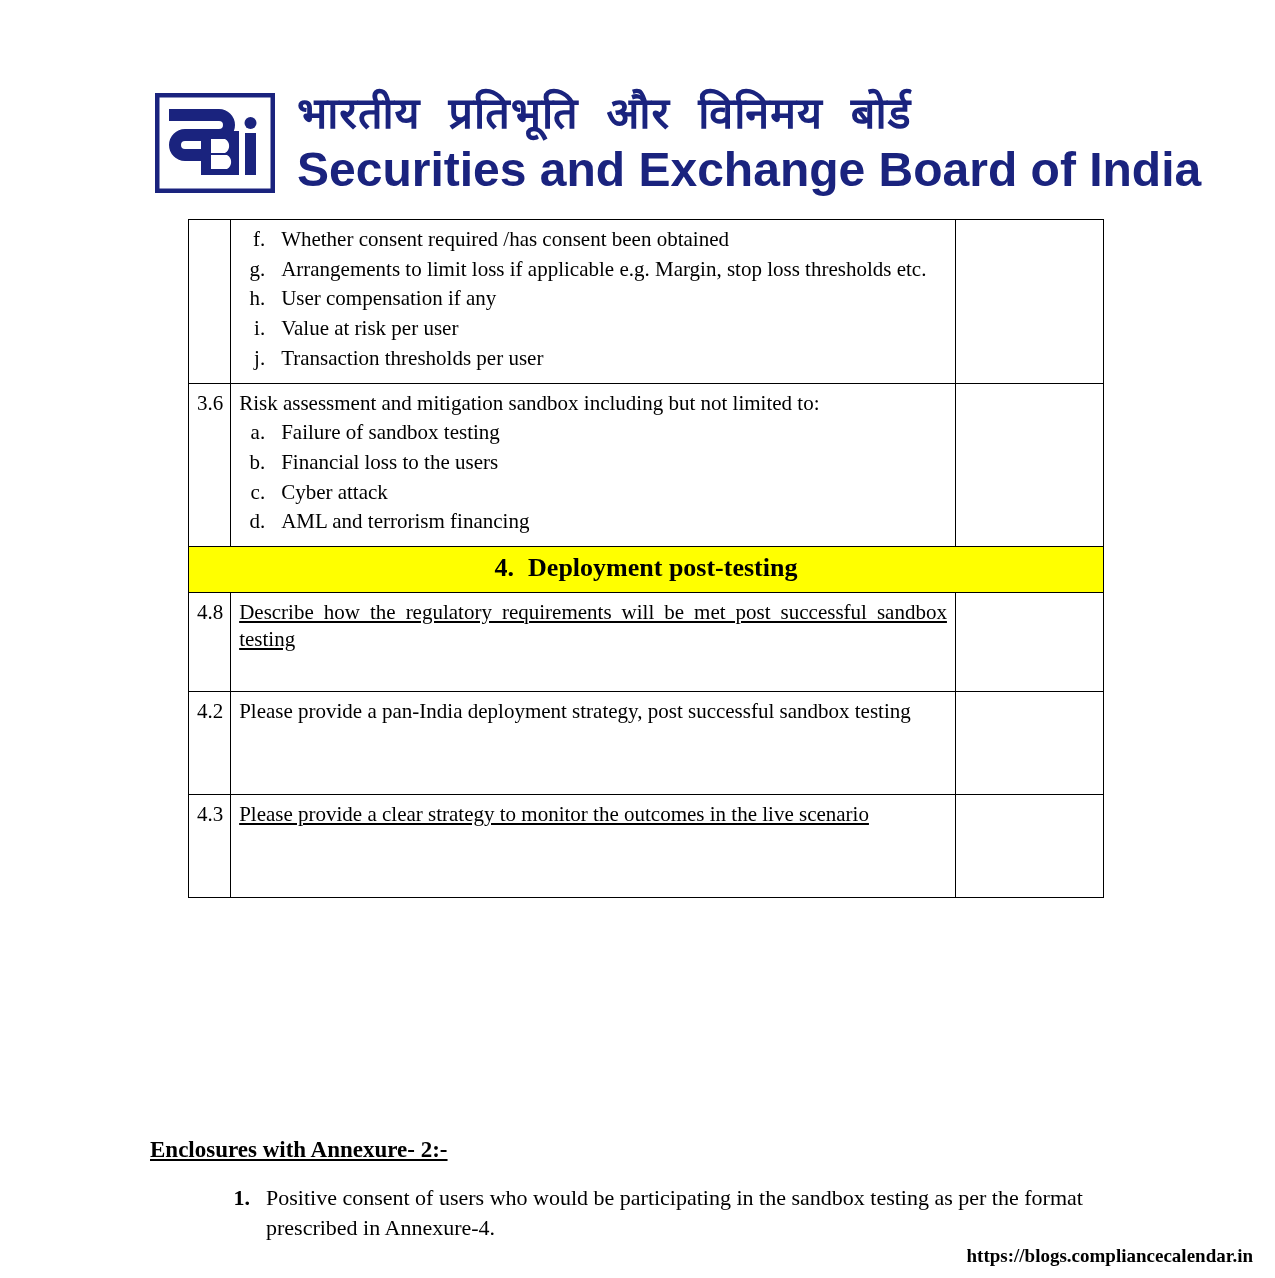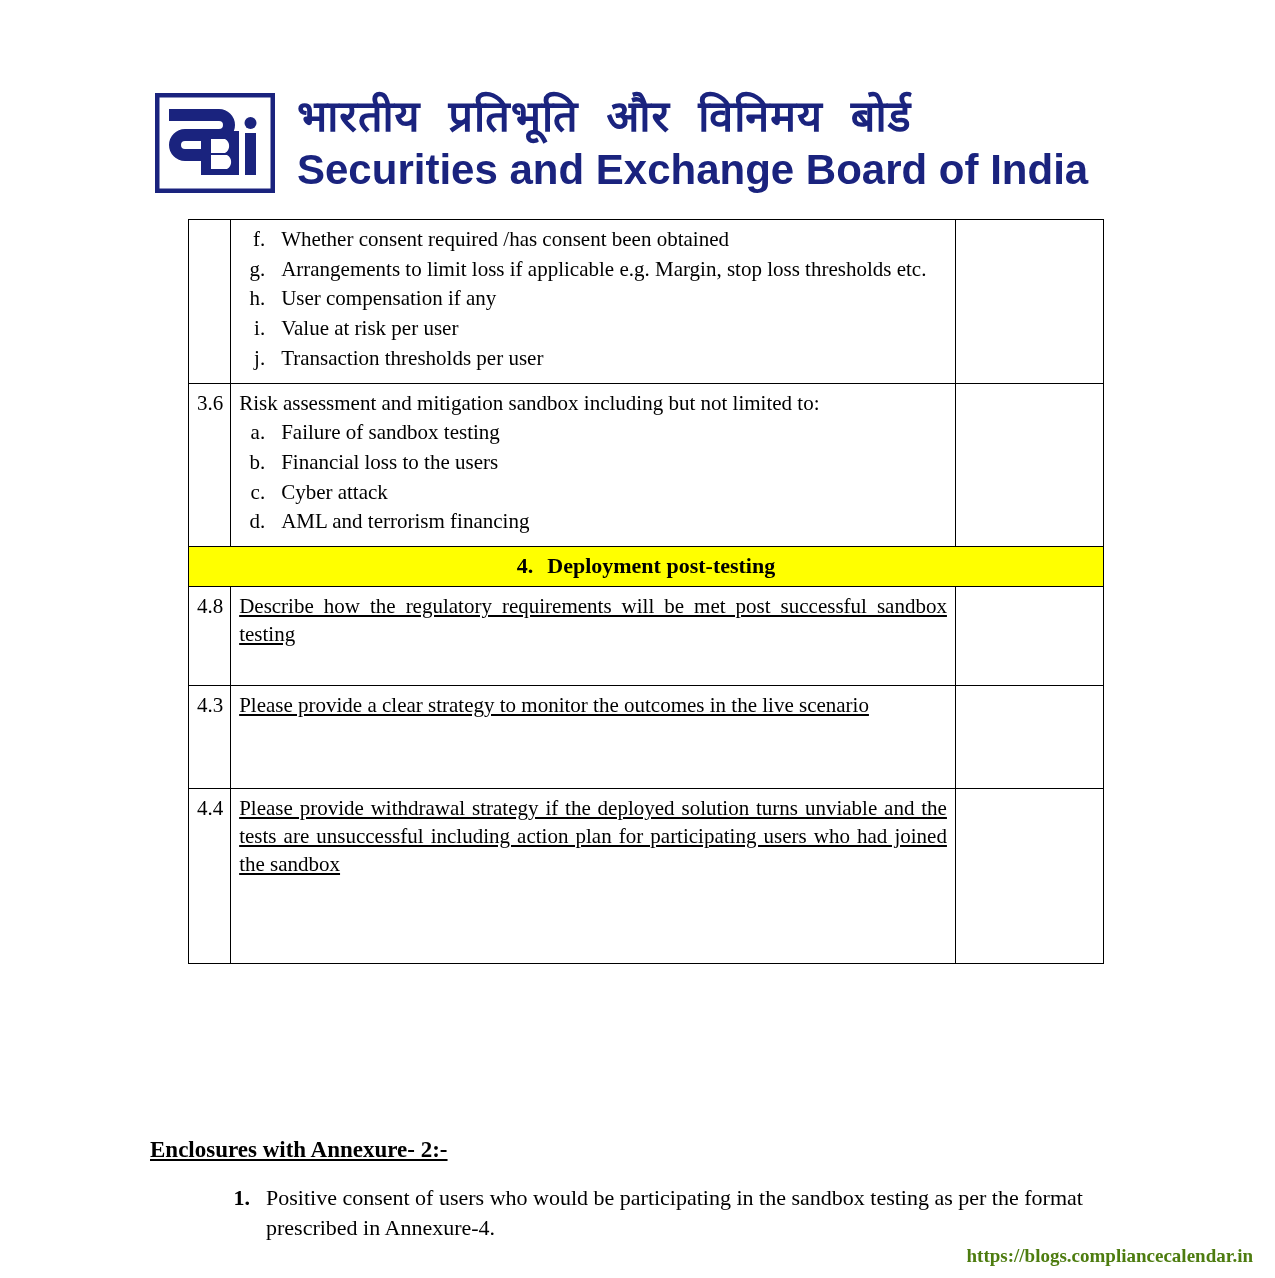--- a/index.html
+++ b/index.html
@@ -45,21 +45,21 @@
     font-size: 43px;
     font-weight: bold;
     color: #1a237e;
     letter-spacing: 1px;
     line-height: 1.15;
     white-space: nowrap;
   }
   .sebi-hindi span { margin-right: 28px; }
   .sebi-english {
     font-family: "Liberation Sans", sans-serif;
-    font-size: 42px;
+    font-size: 48px;
     font-weight: bold;
     color: #1a237e;
     line-height: 1.15;
     margin-top: 4px;
     white-space: nowrap;
   }
 
   
   .doc-table {
     position: absolute;
@@ -102,21 +102,21 @@
   ol.alpha > li .tx { flex: 1 1 auto; }
 
   .indent-list { margin-left: 68px; margin-top: 2px; }
   .lead-line { margin: 0 0 2px 0; }
 
   
   .section-head td {
     background: #ffff00;
     text-align: center;
     font-weight: bold;
-    font-size: 22px;
+    font-size: 26px;
     padding: 4px 0 6px 0;
     border: 1px solid #000;
   }
   .section-head .num { margin-right: 14px; }
 
   .h-tall-1 { height: 84px; }
   .h-tall-2 { height: 88px; }
   .h-tall-3 { height: 160px; }
 
   
@@ -147,21 +147,21 @@
   }
   .encl-list .tx { flex: 1 1 auto; }
 
   .footer-url {
     position: absolute;
     right: 22px;
     top: 1245px;
     font-size: 19px;
     font-family: "Liberation Serif", serif;
     font-weight: bold;
-    color: #4d7c0f;
+    color: #000000;
   }
 </style>
 </head>
 <body>
 
 <div class="header">
   <div class="sebi-mark">
     <svg width="120" height="100" viewBox="0 0 120 100" xmlns="http://www.w3.org/2000/svg">
       <rect x="2" y="2" width="116" height="96" fill="none" stroke="#1a237e" stroke-width="5"></rect>
       <path d="M20 22 h44 a10 10 0 0 1 0 20 h-34 a10 10 0 0 0 0 20 h40" fill="none" stroke="#1a237e" stroke-width="12" stroke-linecap="square"></path>
@@ -247,32 +247,32 @@
         <span class="num">4.</span><span>Deployment post-testing</span>
       </td>
     </tr>
 
     <tr>
       <td class="col-num">4.8</td>
       <td class="col-body cell-just h-tall-1">Describe how the regulatory requirements will be met post successful sandbox testing</td>
       <td class="col-blank"></td>
     </tr>
 
+    <tr>
+      <td class="col-num">4.2</td>
+      <td class="col-body h-tall-2">Please provide a pan-India deployment strategy, post successful sandbox testing</td>
+      <td class="col-blank"></td>
+    </tr>
 
     <tr>
       <td class="col-num">4.3</td>
       <td class="col-body cell-just h-tall-2">Please provide a clear strategy to monitor the outcomes in the live scenario</td>
       <td class="col-blank"></td>
     </tr>
 
-    <tr>
-      <td class="col-num">4.4</td>
-      <td class="col-body cell-just h-tall-3">Please provide withdrawal strategy if the deployed solution turns unviable and the tests are unsuccessful including action plan for participating users who had joined the sandbox</td>
-      <td class="col-blank"></td>
-    </tr>
   </tbody>
 </table>
 
 <div class="enclosures">Enclosures with Annexure- 2:-</div>
 
 <div class="encl-list">
   <span class="mk">1.</span>
   <span class="tx">Positive consent of users who would be participating in the sandbox testing as per the format prescribed in Annexure-4.</span>
 </div>
 

